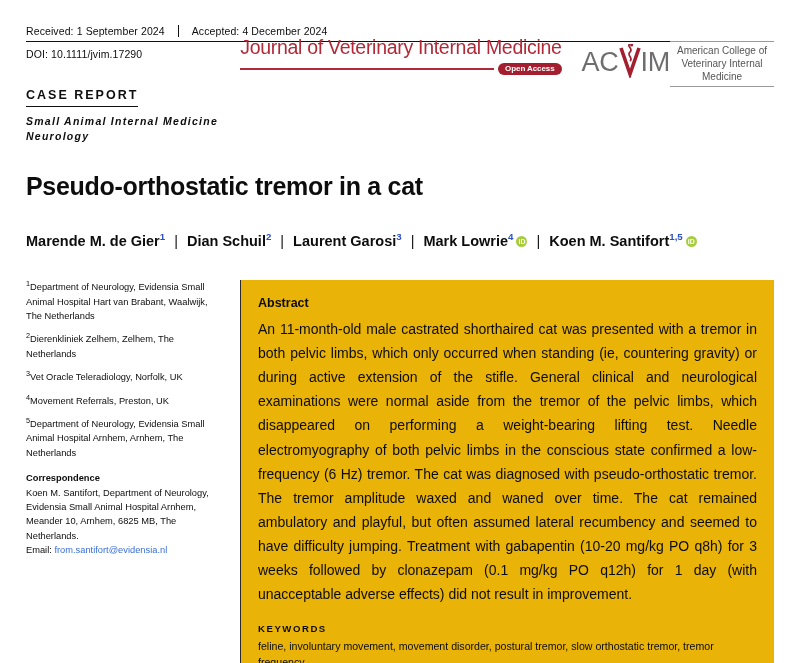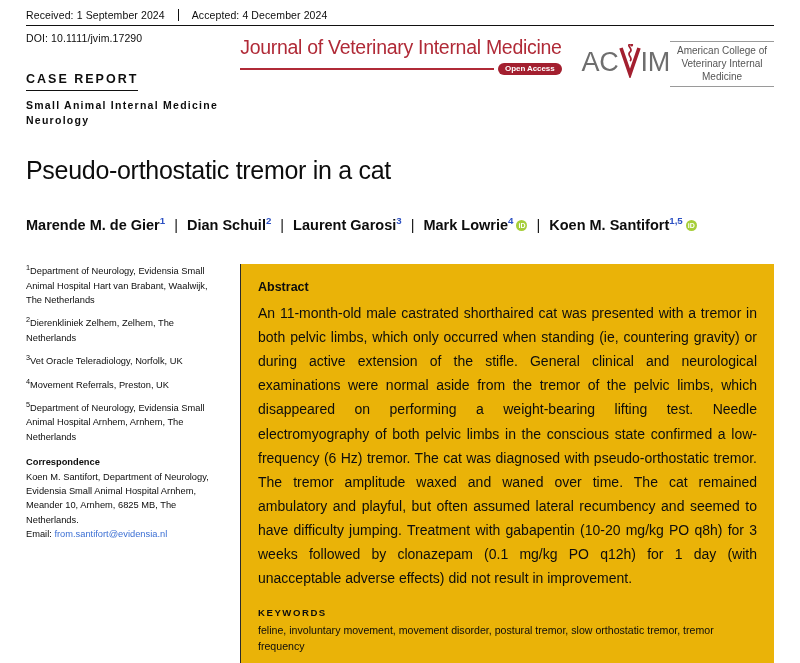--- a/index.html
+++ b/index.html
@@ -13,21 +13,21 @@
     font-family: "Liberation Sans", sans-serif;
     color: #0d0d0d;
     overflow: hidden;
     position: relative;
   }
   .page {
     position: relative;
     width: 800px;
     height: 663px;
     box-sizing: border-box;
-    padding: 0 26px;
+    padding: 16px 26px;
   }
 
   
   .dates-row {
     display: flex;
     align-items: baseline;
     border-bottom: 1px solid #111;
     padding: 9px 0 4px 0;
     font-size: 10.5px;
     letter-spacing: 0.01em;
@@ -120,27 +120,28 @@
     letter-spacing: 0.16em;
     border-bottom: 1.5px solid #111;
     padding-bottom: 4px;
   }
   .subject-lines {
     margin-top: 7px;
     font-size: 10.5px;
     font-weight: bold;
     letter-spacing: 0.12em;
     line-height: 1.45;
+    font-style: italic;
   }
 
   
   .article-title {
     margin-top: 28px;
     font-size: 25px;
-    font-weight: normal;
+    font-weight: bold;
     letter-spacing: -0.012em;
     line-height: 1.15;
   }
 
   
   .authors {
     margin-top: 28px;
     font-size: 14.5px;
     font-weight: bold;
     line-height: 1.72;

